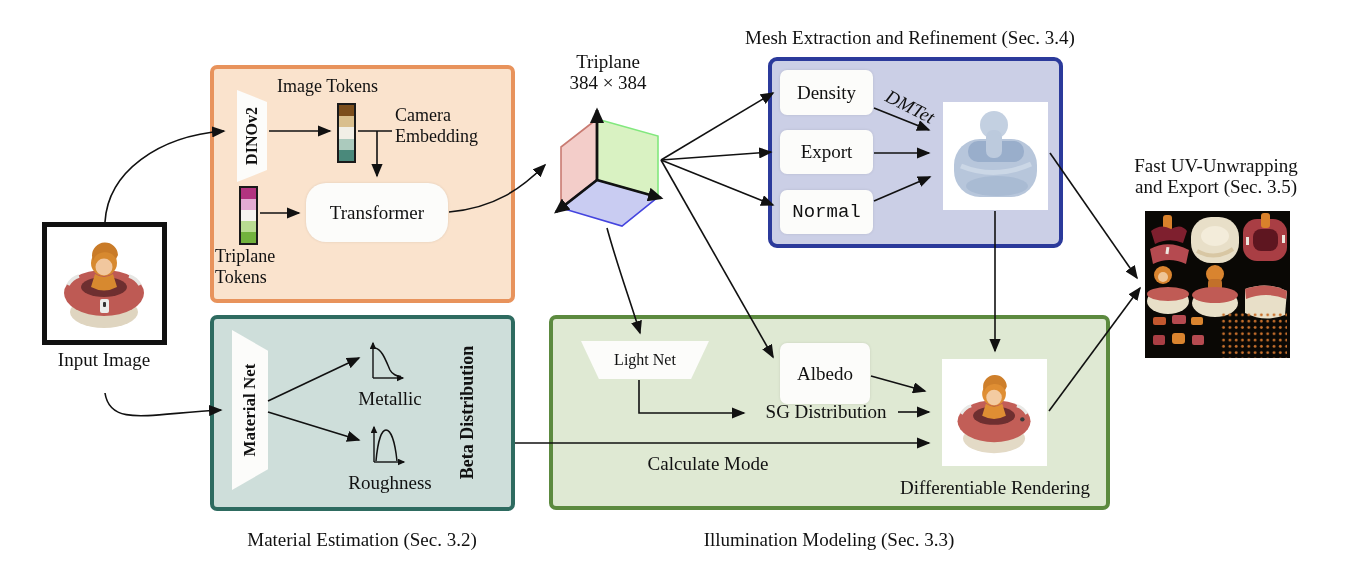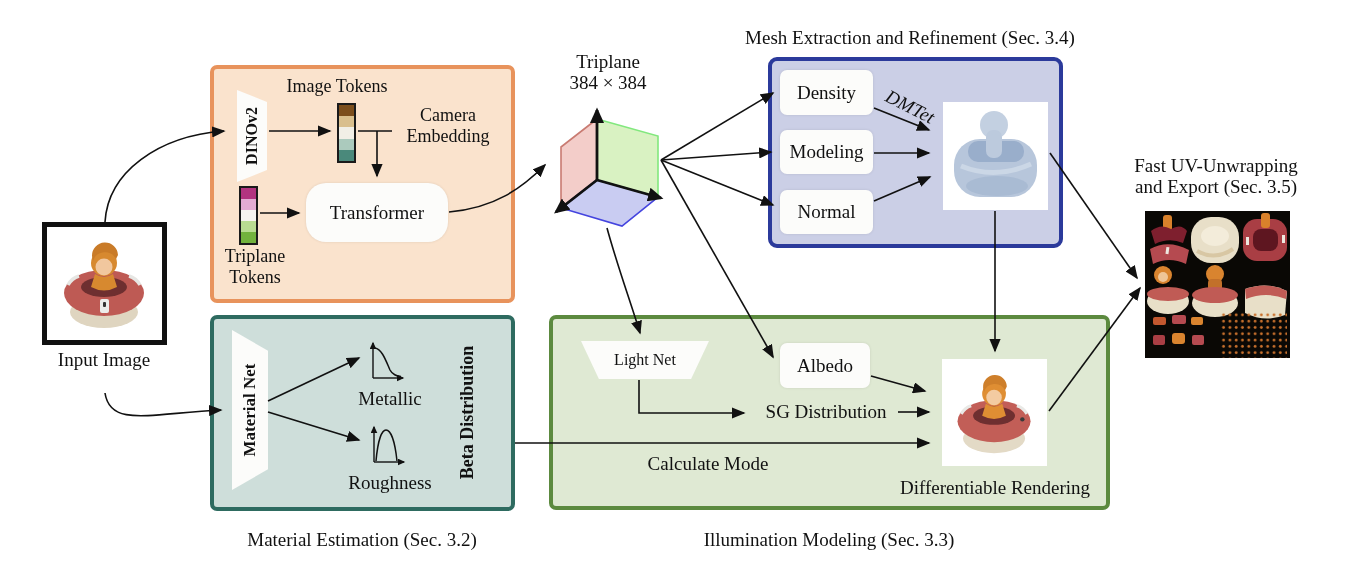--- a/index.html
+++ b/index.html
@@ -2,21 +2,21 @@
 <html style="--ink: #111111; --orange-border: #E8935C; --orange-fill: #FAE3CD; --blue-border: #2B3A9B; --blue-fill: #CBCFE6; --teal-border: #2E6B60; --teal-fill: #CEDEDA; --green-border: #5C8A3F; --green-fill: #DFE9D3; --chip-bg: #FCFCFA; --img-tok-0: #7B4E1C; --img-tok-1: #D9BF8D; --img-tok-2: #F1EFE6; --img-tok-3: #ABCABD; --img-tok-4: #4A897B; --tri-tok-0: #B23480; --tri-tok-1: #E3ACD3; --tri-tok-2: #F6F3F0; --tri-tok-3: #B9DC92; --tri-tok-4: #72B23D; --plane-red-fill: #F3CDC9; --plane-red-stroke: #C97B72; --plane-green-fill: #D9F2C2; --plane-green-stroke: #82E87E; --plane-blue-fill: #C9CCF2; --plane-blue-stroke: #4444DF;"><head>
 <meta charset="utf-8">
 <style>
   html,body{margin:0;padding:0;background:#ffffff;}
   .canvas{
     position:relative;width:1361px;height:569px;background:#fff;
     font-family:"Liberation Serif", serif;color:#111;overflow:hidden;
   }
   .abs{position:absolute;}
   .lbl{position:absolute;font-size:19px;line-height:21px;text-align:center;white-space:nowrap;}
-  .lbl-sm{position:absolute;font-size:18px;line-height:21px;text-align:center;}
+  .lbl-sm{position:absolute;font-size:18px;line-height:21px;text-align:left;}
   .group-box{position:absolute;box-sizing:border-box;border-radius:7px;}
   .box-orange{border:4px solid var(--orange-border);background:var(--orange-fill);}
   .box-teal{border:4px solid var(--teal-border);background:var(--teal-fill);}
   .box-green{border:4px solid var(--green-border);background:var(--green-fill);}
   .box-blue{border:4px solid var(--blue-border);background:var(--blue-fill);border-radius:9px;}
   .chip{
     position:absolute;box-sizing:border-box;background:var(--chip-bg);
     border-radius:7px;display:flex;align-items:center;justify-content:center;
     font-size:19px;box-shadow:0 0 3px rgba(0,0,0,0.10);
   }
@@ -94,23 +94,23 @@
     <div style="background:var(--tri-tok-2);"></div>
     <div style="background:var(--tri-tok-3);"></div>
     <div style="background:var(--tri-tok-4);"></div>
   </div>
   <div class="lbl-sm" style="left:215px;top:246px;width:80px;">Triplane Tokens</div>
 
   <div class="chip" style="left:780px;top:70px;width:93px;height:45px;">
     <span>Density</span>
   </div>
   <div class="chip" style="left:780px;top:130px;width:93px;height:44px;">
-    <span>Modeling</span>
-  </div>
-  <div class="chip" style="left:780px;top:190px;width:93px;height:44px;">
+    <span>Export</span>
+  </div>
+  <div class="chip" style="left:780px;top:190px;width:93px;height:44px;font-family:Liberation Mono, monospace;">
     <span>Normal</span>
   </div>
   <div class="rot-label" style="left:874px;top:96px;width:72px;text-align:center;transform:rotate(27deg);">DMTet</div>
 
   <div class="white-img" style="left:943px;top:102px;width:105px;height:108px;">
     <svg width="105" height="108" viewBox="0 0 105 108">
       <circle cx="51" cy="23" r="14" fill="#C3D0E1"></circle>
       <rect x="43" y="28" width="16" height="30" rx="7" fill="#BCCADD"></rect>
       <rect x="11" y="37" width="83" height="58" rx="26" fill="#B7C6DB"></rect>
       <ellipse cx="54" cy="84" rx="31" ry="10" fill="#A9BBD3"></ellipse>
@@ -123,21 +123,21 @@
   <div class="net-shape" style="left:232px;top:330px;width:36px;height:160px;clip-path:polygon(0 0,100% 13%,100% 87%,0 100%);">
     <span class="vtext" style="font-size:17px;">Material Net</span>
   </div>
   <div class="lbl" style="left:340px;top:388px;width:100px;">Metallic</div>
   <div class="lbl" style="left:340px;top:472px;width:100px;">Roughness</div>
   <div class="lbl" style="left:392px;top:402px;width:150px;font-weight:bold;transform:rotate(-90deg);font-size:18px;">Beta Distribution</div>
 
   <div class="net-shape" style="left:581px;top:341px;width:128px;height:38px;clip-path:polygon(0 0,100% 0,86% 100%,14% 100%);display:flex;align-items:center;justify-content:center;font-size:16px;">
     <span>Light Net</span>
   </div>
-  <div class="chip" style="left:780px;top:343px;width:90px;height:45px;">
+  <div class="chip" style="left:780px;top:343px;width:90px;height:61px;">
     <span>Albedo</span>
   </div>
   <div class="lbl" style="left:750px;top:401px;width:152px;">SG Distribution</div>
   <div class="lbl" style="left:632px;top:453px;width:152px;">Calculate Mode</div>
   <div class="lbl" style="left:888px;top:477px;width:214px;">Differentiable Rendering</div>
 
   <div class="white-img" style="left:942px;top:359px;width:105px;height:107px;">
     <svg width="105" height="107" viewBox="0 0 115 113">
       <ellipse cx="57" cy="85" rx="34" ry="16" fill="#E3DAC6"></ellipse>
       <ellipse cx="57" cy="66" rx="40" ry="23" fill="#C25E57"></ellipse>

